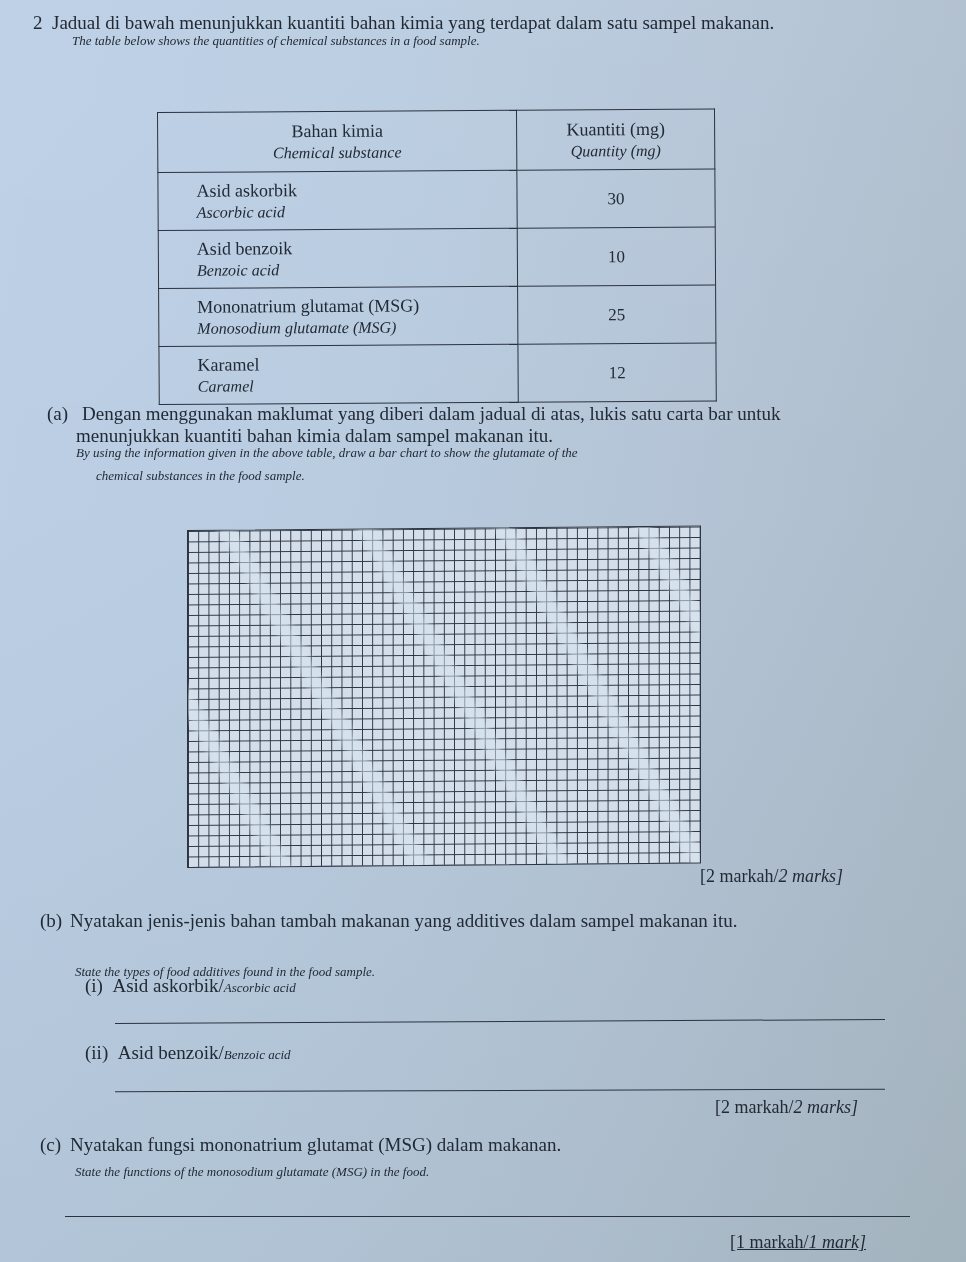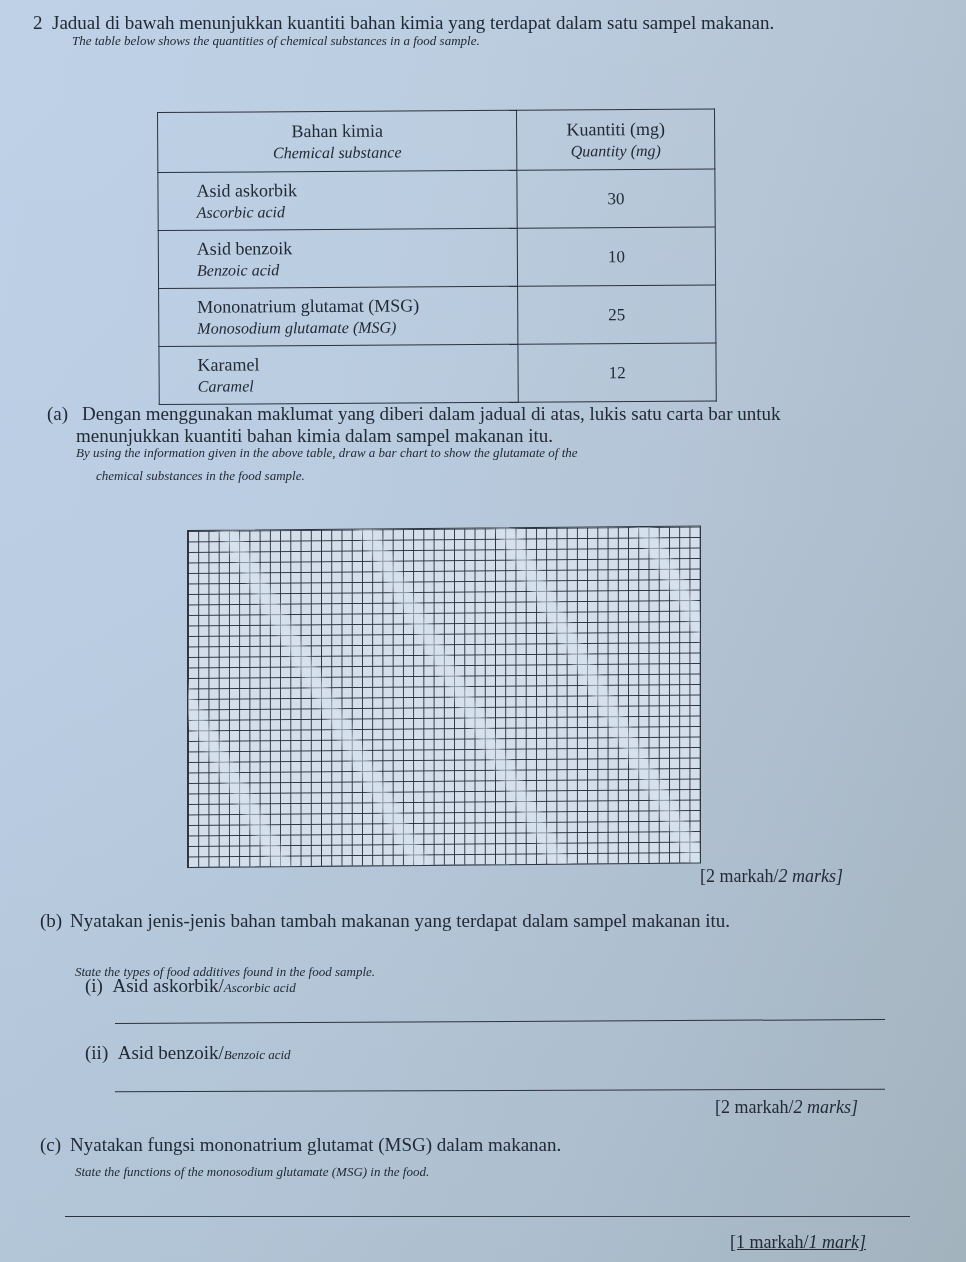--- a/index.html
+++ b/index.html
@@ -136,21 +136,21 @@
 <span class="abs en a-en1">By using the information given in the above table, draw a bar chart to show the glutamate of the</span>
 <span class="abs en a-en2">chemical substances in the food sample.</span>
 
 <div class="grid">
   <div class="grid-glare"></div>
 </div>
 
 <span class="abs marks-a"><span>[2 markah/</span><i>2 marks]</i></span>
 
 <span class="abs ms b-label">(b)</span>
-<span class="abs ms b-ms">Nyatakan jenis-jenis bahan tambah makanan yang terdapat dalam sampel makanan itu.</span>
+<span class="abs ms b-ms">Nyatakan jenis-jenis bahan tambah makanan yang additives dalam sampel makanan itu.</span>
 <span class="abs en b-en">State the types of food additives found in the food sample.</span>
 
 <span class="abs ms b-i">
   <span>(i)</span>&nbsp;&nbsp;<span>Asid askorbik/</span><i class="en">Ascorbic acid</i>
 </span>
 <div class="line" style="left:115px; top:1021px; width:770px; transform:rotate(-0.3deg);"></div>
 
 <span class="abs ms b-ii">
   <span>(ii)</span>&nbsp;&nbsp;<span>Asid benzoik/</span><i class="en">Benzoic acid</i>
 </span>

